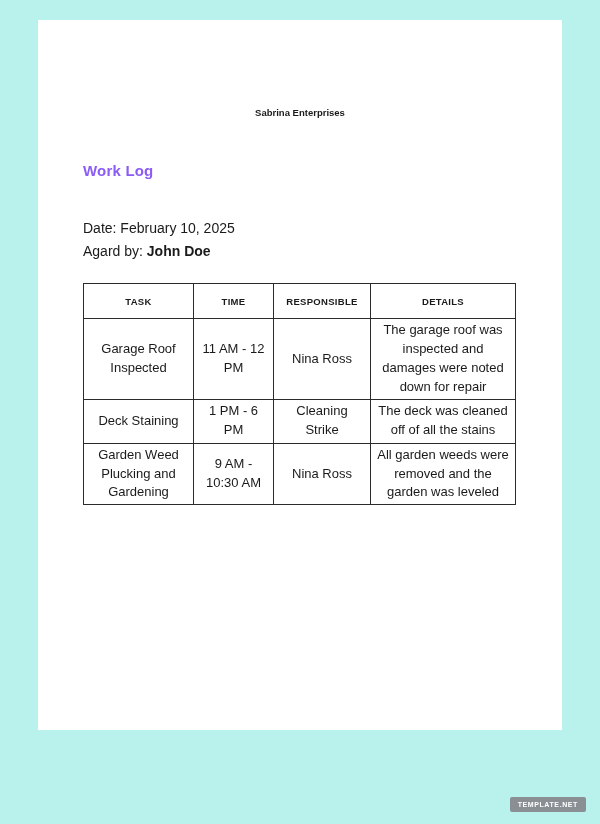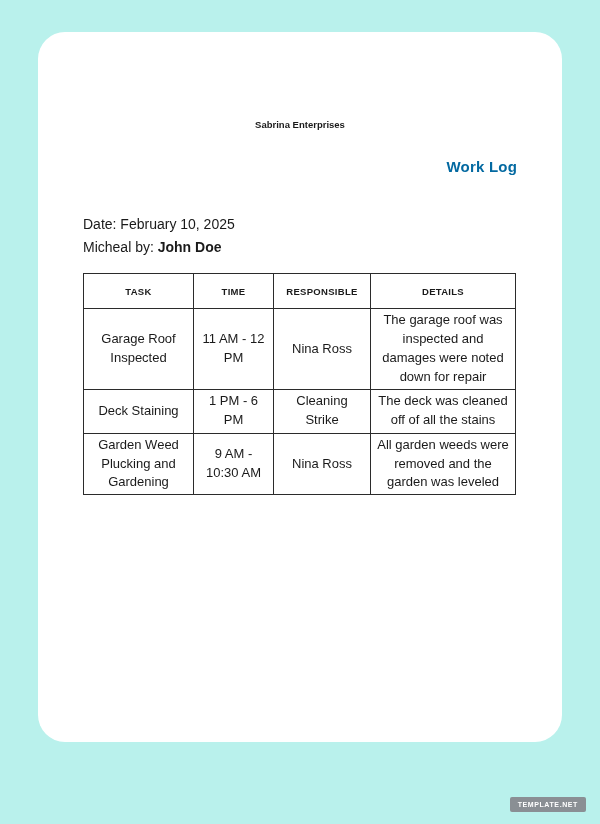--- a/index.html
+++ b/index.html
@@ -10,25 +10,24 @@
     width: 600px;
     height: 824px;
     background: #b9f1ec;
     font-family: "Liberation Sans", sans-serif;
     position: relative;
     overflow: hidden;
   }
   .page {
     position: absolute;
     left: 38px;
-    top: 32px;
+    top: 20px;
     width: 524px;
     height: 710px;
     background: #ffffff;
-    border-radius: 27px;
   }
   .doc-inner {
     padding: 0 45px;
     box-sizing: border-box;
     width: 100%;
   }
   .company-block {
     text-align: center;
     margin-top: 85px;
   }
@@ -38,44 +37,44 @@
     color: #1a1a1a;
     line-height: 1.6;
   }
   .company-contact {
     font-size: 9.5px;
     font-weight: bold;
     color: #1a1a1a;
     line-height: 1.6;
   }
   .doc-title {
-    text-align: right;
+    text-align: left;
     font-size: 15px;
     font-weight: bold;
-    color: #0369a1;
-    margin-top: 26px;
+    color: #8b5cf6;
+    margin-top: 42px;
     letter-spacing: 0.2px;
   }
   .meta-block {
     margin-top: 38px;
     font-size: 14px;
     color: #1a1a1a;
     line-height: 1.65;
   }
   .meta-row {
     white-space: nowrap;
   }
   .meta-label {
     font-weight: normal;
   }
   .meta-value-bold {
     font-weight: bold;
   }
   table.work-log {
-    margin-top: 14px;
+    margin-top: 20px;
     border-collapse: collapse;
     width: 432px;
     table-layout: fixed;
   }
   table.work-log th,
   table.work-log td {
     border: 1px solid #2b2b2b;
     text-align: center;
     vertical-align: middle;
     color: #1a1a1a;
@@ -122,21 +121,21 @@
       <div class="company-name">Sabrina Enterprises</div>
     </div>
 
     <div class="doc-title">Work Log</div>
 
     <div class="meta-block">
       <div class="meta-row">
         <span class="meta-label">Date: </span><span class="meta-value">February 10, 2025</span>
       </div>
       <div class="meta-row">
-        <span class="meta-label">Micheal by: </span><span class="meta-value-bold">John Doe</span>
+        <span class="meta-label">Agard by: </span><span class="meta-value-bold">John Doe</span>
       </div>
     </div>
 
     <table class="work-log">
       <colgroup>
         <col class="col-task">
         <col class="col-time">
         <col class="col-resp">
         <col class="col-details">
       </colgroup>

